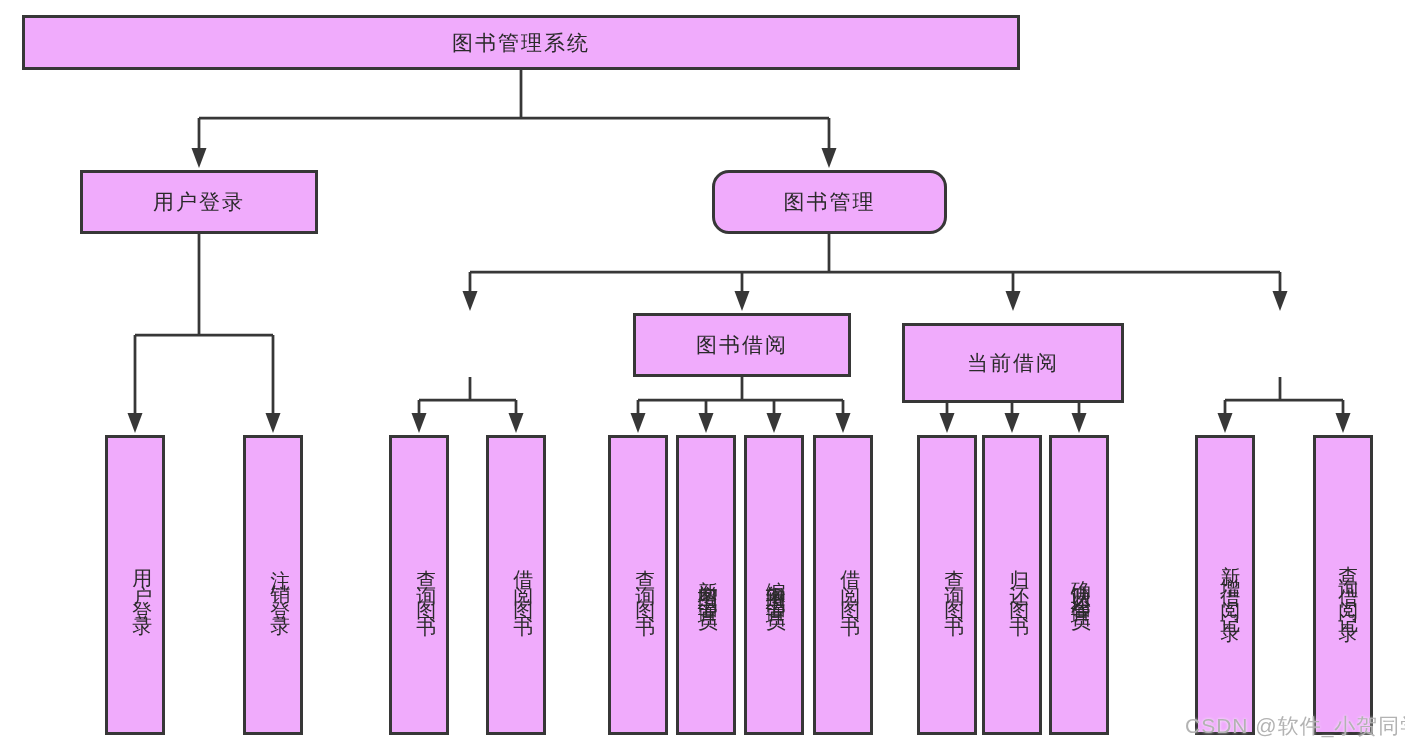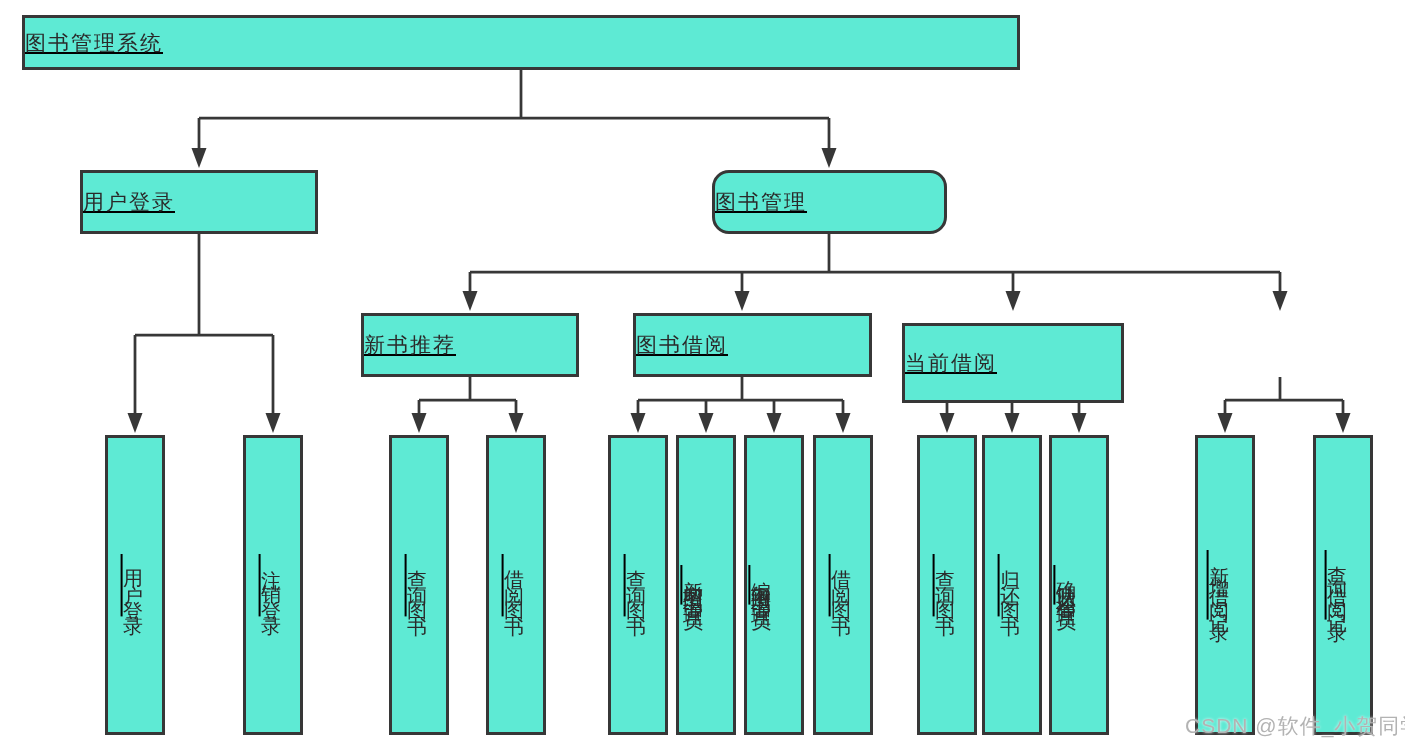--- a/index.html
+++ b/index.html
@@ -25,25 +25,25 @@
   .connectors line {
     stroke: #373737;
     stroke-width: 2.75;
   }
   .connectors polygon {
     fill: #373737;
   }
   .box {
     position: absolute;
     box-sizing: border-box;
-    background: #5eead4;
+    background: #f0abfc;
     border: 3px solid #373737;
     display: flex;
     align-items: center;
-    text-decoration: underline;
+    justify-content: center;
   }
   .hlabel {
     font-size: 21px;
     color: #2a2a2a;
     letter-spacing: 2px;
     white-space: nowrap;
   }
   .leaf-text {
     writing-mode: vertical-lr;
     text-orientation: mixed;
@@ -152,24 +152,21 @@
     <span class="hlabel">图书管理系统</span>
   </div>
 
   <div class="box" style="left:80px; top:170px; width:238px; height:64px;">
     <span class="hlabel">用户登录</span>
   </div>
   <div class="box" style="left:712px; top:170px; width:235px; height:64px;border-radius:17px;">
     <span class="hlabel">图书管理</span>
   </div>
 
-  <div class="box" style="left:361px; top:313px; width:218px; height:64px;">
-    <span class="hlabel">新书推荐</span>
-  </div>
-  <div class="box" style="left:633px; top:313px; width:239px; height:64px;">
+  <div class="box" style="left:633px; top:313px; width:218px; height:64px;">
     <span class="hlabel">图书借阅</span>
   </div>
   <div class="box" style="left:902px; top:323px; width:222px; height:80px;">
     <span class="hlabel">当前借阅</span>
   </div>
 
   <div class="box" style="left:105px; top:435px; width:60px; height:300px;">
     <span class="leaf-text spacing-short">用户登录</span>
   </div>
   <div class="box" style="left:243px; top:435px; width:60px; height:300px;">

